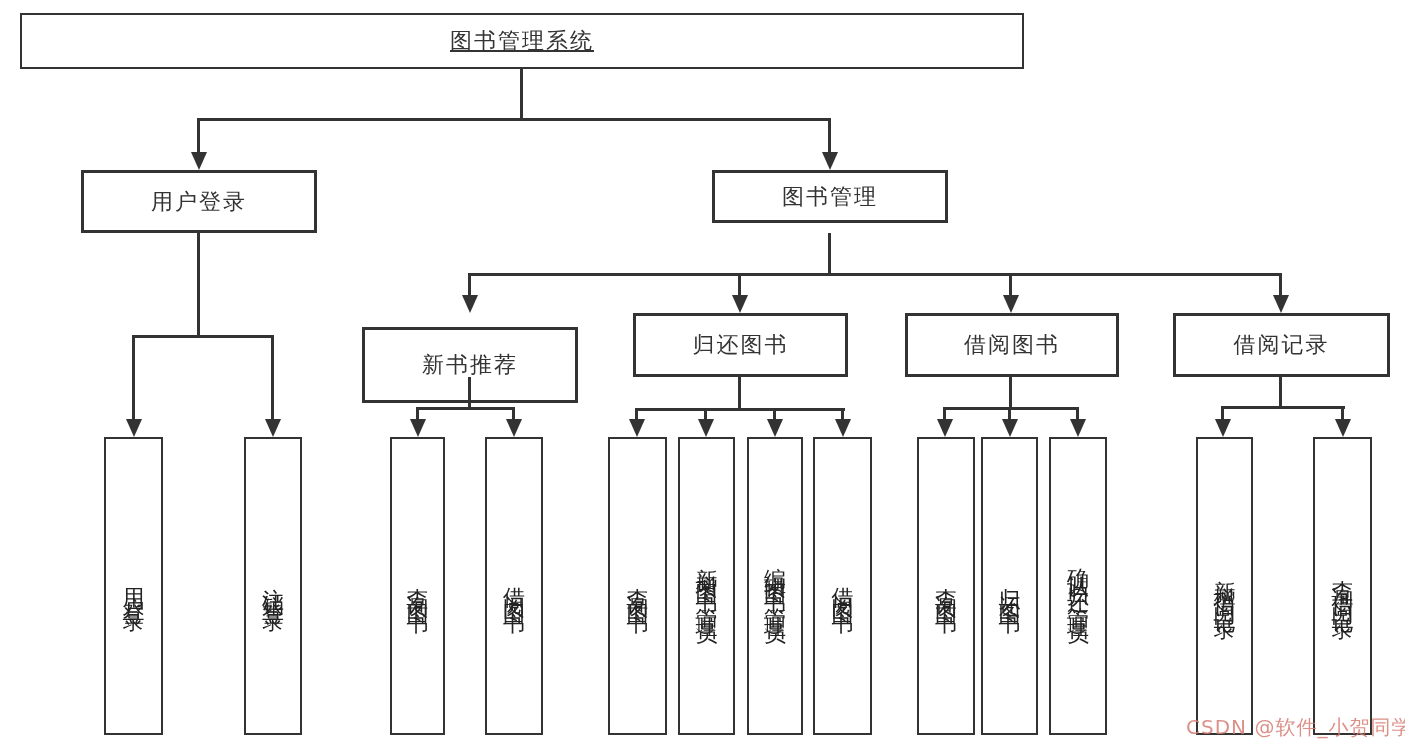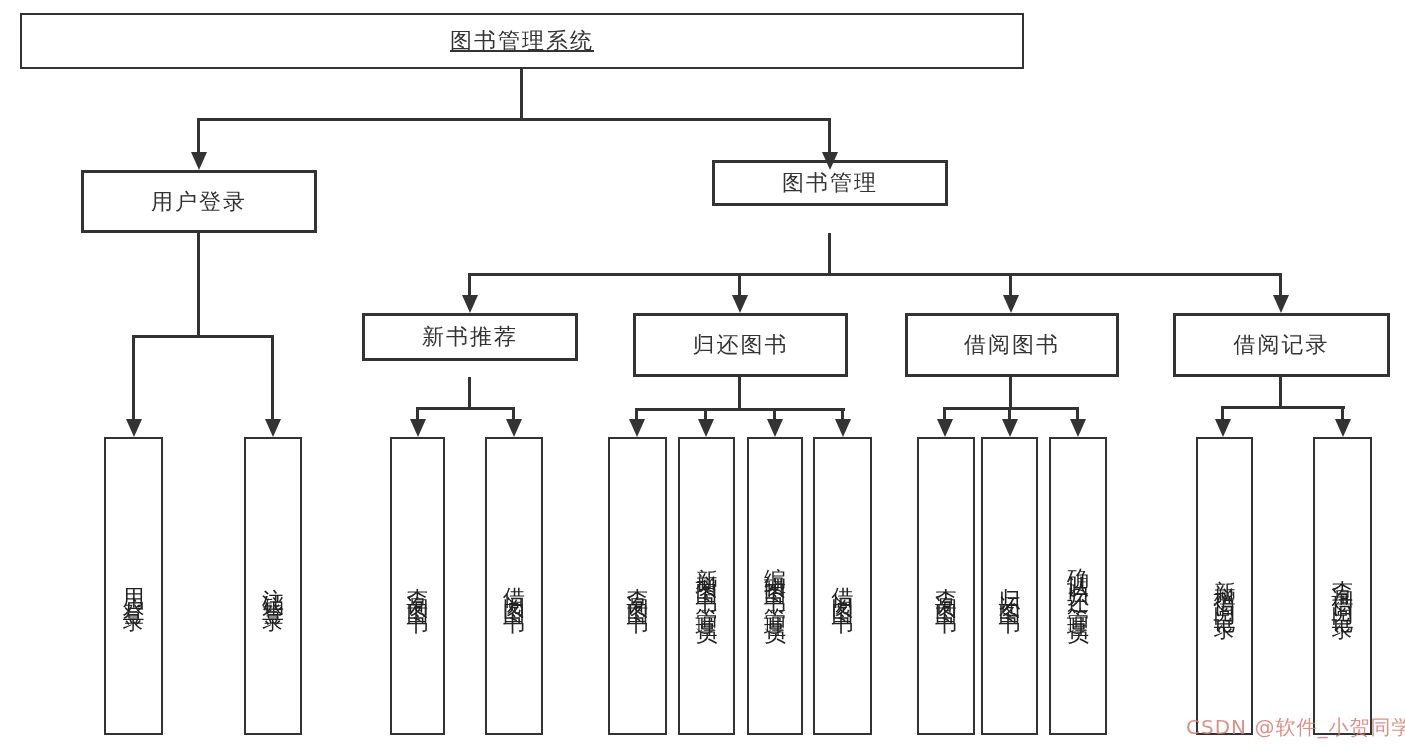--- a/index.html
+++ b/index.html
@@ -64,25 +64,25 @@
 <div id="canvas">
 
   <div class="hbox root" style="left:20px;top:13px;width:1004px;height:56px">
     <span>图书管理系统</span>
   </div>
 
   <div class="hbox" style="left:81px;top:170px;width:236px;height:63px">
     <span>用户登录</span>
   </div>
 
-  <div class="hbox" style="left:712px;top:160px;width:236px;height:46px">
+  <div class="hbox" style="left:712px;top:170px;width:236px;height:53px">
     <span>图书管理</span>
   </div>
 
-  <div class="hbox" style="left:362px;top:313px;width:216px;height:48px">
+  <div class="hbox" style="left:362px;top:327px;width:216px;height:76px">
     <span>新书推荐</span>
   </div>
 
   <div class="hbox" style="left:633px;top:313px;width:215px;height:64px">
     <span>归还图书</span>
   </div>
 
   <div class="hbox" style="left:905px;top:313px;width:214px;height:64px">
     <span>借阅图书</span>
   </div>

